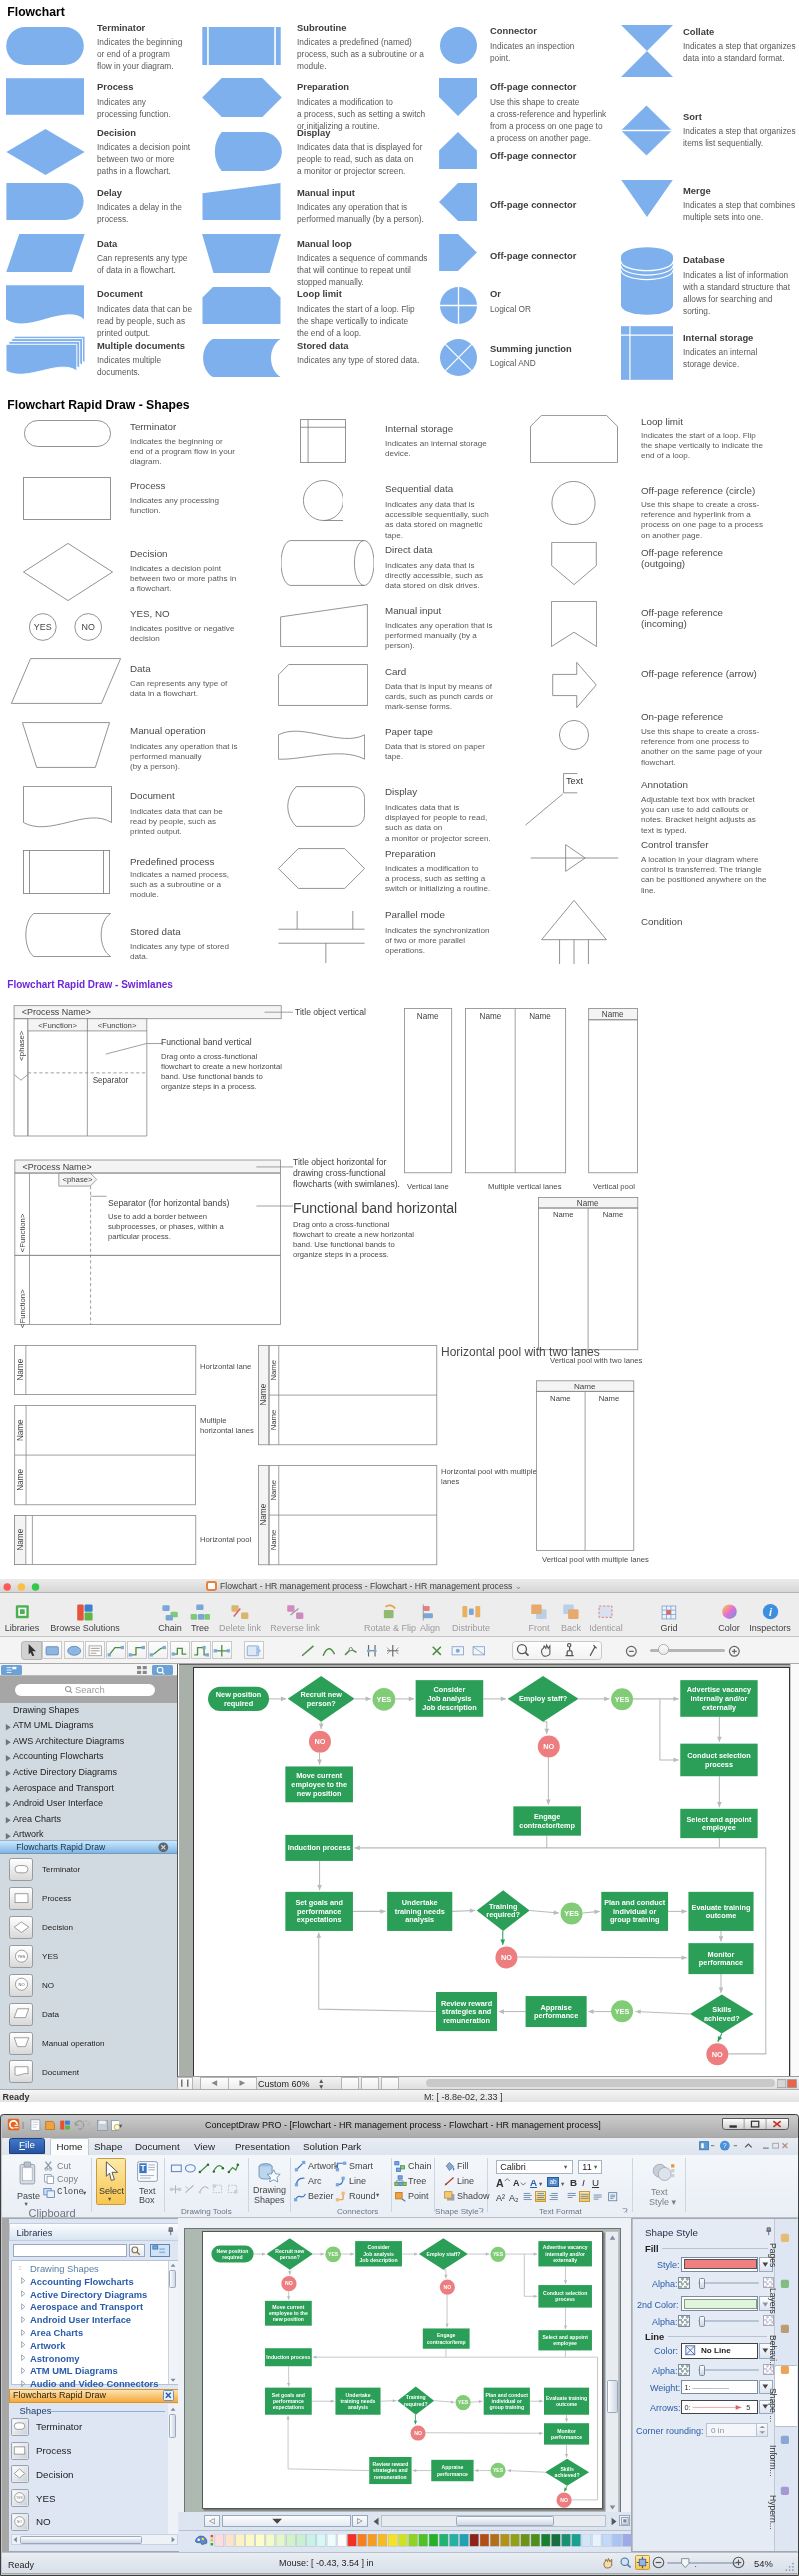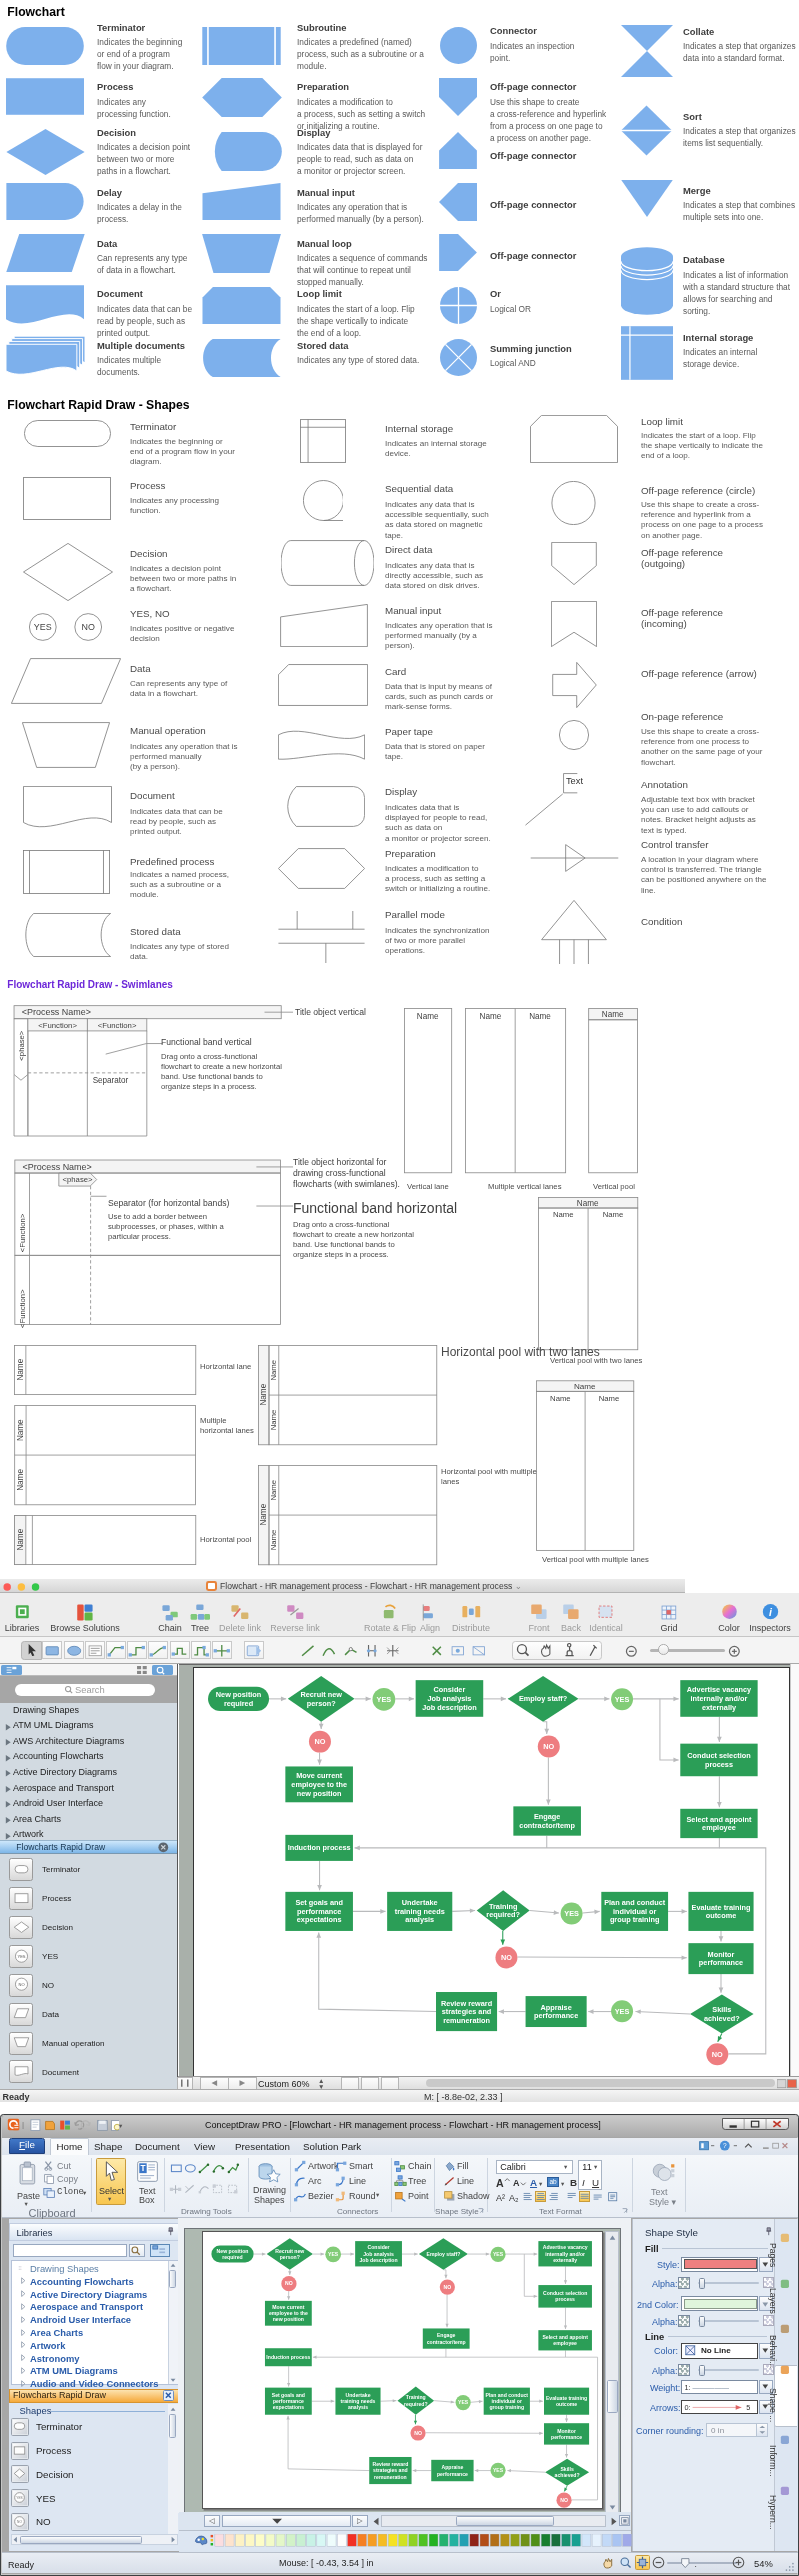--- a/index.html
+++ b/index.html
@@ -485,21 +485,21 @@
       <rect x="13.5" y="0.5" width="206" height="122" style="stroke:#8a8a8a;stroke-width:1;fill:none"></rect>
       <line x1="13.5" y1="61.5" x2="219.5" y2="61.5" stroke="#8a8a8a" stroke-width="1"></line>
       <line x1="25.5" y1="0.5" x2="25.5" y2="122.5" stroke="#8a8a8a" stroke-width="1"></line>
       <text x="22" y="31" font-size="9.5" fill="#3f3f3f" text-anchor="middle" transform="rotate(-90 22 31)">Name</text>
       <text x="22" y="92" font-size="9.5" fill="#3f3f3f" text-anchor="middle" transform="rotate(-90 22 92)">Name</text>
     </svg>
 <div style="position:absolute;left:441px;top:1467px;font-size:7.7px;color:#4a4a4a;line-height:10px;white-space:nowrap;">Horizontal pool with multiple<br>lanes</div>
 
 <div style="position:absolute;left:0;top:1579px;width:799px;height:523px;">
 
-<div style="position:absolute;left:0;top:0;width:685px;height:14px;background:linear-gradient(#ebebeb,#d6d6d6);border-bottom:0.8px solid #b3b3b3;">
+<div style="position:absolute;left:0;top:0;width:799px;height:14px;background:linear-gradient(#ebebeb,#d6d6d6);border-bottom:0.8px solid #b3b3b3;">
 <svg style="position:absolute;left:3.3px;top:4.1px" width="44" height="8.1" viewBox="0 0 54 10">
           <circle cx="5" cy="5" r="4.6" fill="#fc5b57"></circle>
           <circle cx="22.5" cy="5" r="4.6" fill="#fdbe41"></circle>
           <circle cx="40" cy="5" r="4.6" fill="#34c84a"></circle>
         </svg>
 <div style="position:absolute;left:206px;top:1.6px;width:10.6px;height:10.6px;background:#e8833a;border-radius:2.4px;">
 </div>
 <div style="position:absolute;left:208px;top:3.7px;width:6.5px;height:6.5px;background:#fff;border-radius:0.8px;"></div>
 <div style="position:absolute;left:220px;top:2.4px;font-size:8.6px;color:#3c3c3c;white-space:nowrap;">Flowchart - HR management process - Flowchart - HR management process <span style="color:#888">⌄</span></div>
 </div>
@@ -1315,21 +1315,21 @@
     </svg>
 <div style="position:absolute;left:457px;top:2191px;font-size:9px;color:#444;white-space:nowrap;">Shadow</div>
 <div style="position:absolute;left:435px;top:2207px;font-size:8.1px;color:#6f7681;white-space:nowrap;">Shape Style</div>
 <svg style="position:absolute;left:477px;top:2207px" width="8.1" height="8.1" viewBox="0 0 10 10">
       <path d="M2,2 h5 v5 M4,7 l4,-4" stroke="#8a96a8" fill="none"></path>
     </svg>
 
 <div style="position:absolute;left:496px;top:2160px;width:77px;height:14px;background:#fff;border:0.8px solid #a8b4c4;font-size:9px;color:#222;padding:0.8px 3.3px;">
 Calibri</div>
 <div style="position:absolute;left:564px;top:2163px;font-size:6.5px;color:#555;white-space:nowrap;">▾</div>
-<div style="position:absolute;left:578px;top:2160px;width:23.6px;height:30px;background:#fff;border:0.8px solid #a8b4c4;font-size:9px;color:#222;padding:0.8px 3.3px;">
+<div style="position:absolute;left:578px;top:2160px;width:23.6px;height:14px;background:#fff;border:0.8px solid #a8b4c4;font-size:9px;color:#222;padding:0.8px 3.3px;">
 11</div>
 <div style="position:absolute;left:594px;top:2163px;font-size:6.5px;color:#555;white-space:nowrap;">▾</div>
 <div style="position:absolute;left:496px;top:2177px;font-size:10.6px;color:#333;white-space:nowrap;"><b>A</b></div>
 <svg style="position:absolute;left:504px;top:2177px" width="6.5" height="6.5" viewBox="0 0 8 8">
       <path d="M1,5 l3,-3 3,3" fill="none" stroke="#555"></path>
     </svg>
 <div style="position:absolute;left:513px;top:2178px;font-size:9px;color:#333;white-space:nowrap;"><b>A</b></div>
 <svg style="position:absolute;left:520px;top:2181px" width="6.5" height="6.5" viewBox="0 0 8 8">
       <path d="M1,2 l3,3 3,-3" fill="none" stroke="#555"></path>
     </svg>

